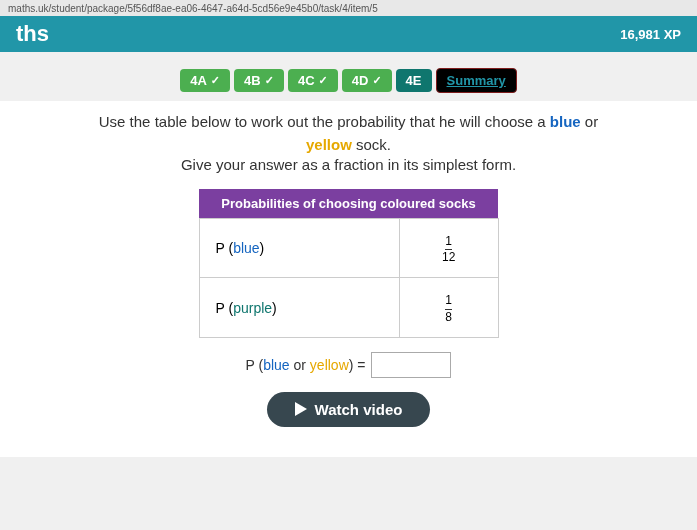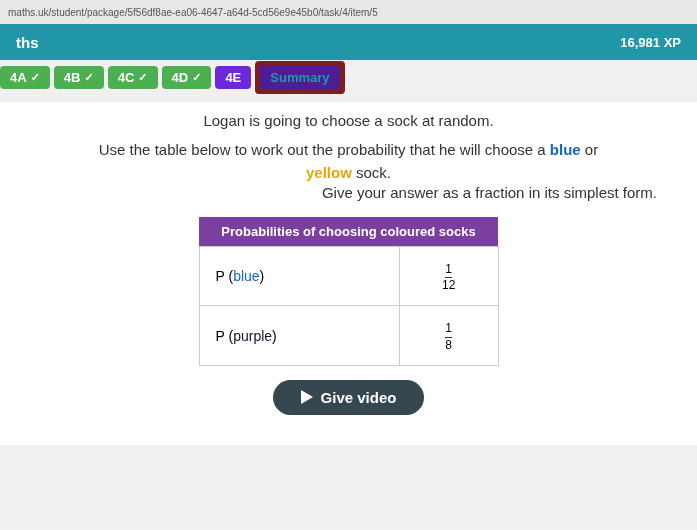--- a/index.html
+++ b/index.html
@@ -15,69 +15,71 @@
     .top-bar {
       background: #2196a8;
       color: white;
       padding: 0 16px;
       height: 36px;
       display: flex;
       align-items: center;
       justify-content: space-between;
     }
     .top-bar-title {
-      font-size: 15px;
+      font-size: 22px;
       font-weight: bold;
       color: white;
     }
     .xp-badge {
       font-size: 13px;
       font-weight: bold;
       color: #ffffff;
     }
 
     
     .url-bar {
       background: #e8e8e8;
       font-size: 10px;
       color: #555;
       padding: 2px 8px;
-      height: 24px;
+      height: 16px;
       display: flex;
       align-items: center;
     }
 
     
     .tabs-row {
       display: flex;
-      align-items: center;
-      padding: 1px 0 8px 0;
+      justify-content: center;
+      align-items: center;
+      padding: 16px 0 8px 0;
       gap: 4px;
     }
     .tab-item {
       display: flex;
       align-items: center;
       padding: 4px 10px;
       border-radius: 4px;
       font-size: 13px;
       font-weight: bold;
       cursor: pointer;
     }
     .tab-done {
       background: #4caf50;
       color: white;
     }
     .tab-active {
-      background: #6d28d9;
+      background: #0f766e;
       color: white;
     }
     .tab-summary {
-      background: #4c1d95;
+      background: #000000;
       color: #2196a8;
-      border: 5px solid #7f1d1d;
+      border: 1px solid #7f1d1d;
+      text-decoration: underline;
     }
     .tab-checkmark {
       margin-left: 4px;
       font-size: 11px;
     }
 
     
     .main-content {
       background: white;
       padding: 10px 40px 20px 40px;
@@ -97,21 +99,21 @@
     }
     .problem-desc .bold-blue {
       font-weight: bold;
       color: #1565c0;
     }
     .problem-desc .bold-yellow {
       font-weight: bold;
       color: #e6a800;
     }
     .problem-instruction {
-      text-align: right;
+      text-align: center;
       font-size: 15px;
       color: #333;
       margin-bottom: 16px;
     }
 
     
     .table-container {
       display: flex;
       justify-content: center;
       margin-bottom: 14px;
@@ -134,21 +136,21 @@
       font-size: 14px;
       background: white;
     }
     .prob-table tbody tr td:first-child {
       text-align: left;
     }
     .prob-table tbody tr td:last-child {
       text-align: center;
     }
     .color-blue { color: #1565c0; }
-    .color-purple { color: #0f172a; }
+    .color-purple { color: #0f766e; }
     .color-yellow { color: #e6a800; }
     .color-red { color: #c0392b; }
 
     .fraction {
       display: inline-flex;
       flex-direction: column;
       align-items: center;
       font-size: 12px;
       line-height: 1.1;
     }
@@ -239,21 +241,20 @@
   <div class="tab-item tab-active">
     <span>4E</span>
   </div>
   <div class="tab-item tab-summary">
     <span>Summary</span>
   </div>
 </div>
 
 <div class="main-content">
 
-  <p class="problem-intro">Logan is going to choose a sock at random.</p>
 
   <p class="problem-desc">
     <span>Use the table below to work out the probability that he will choose a </span><span class="bold-blue">blue</span><span> or</span><br>
     <span class="bold-yellow">yellow</span><span> sock.</span>
   </p>
 
   <p class="problem-instruction">Give your answer as a fraction in its simplest form.</p>
 
   <div class="table-container">
     <table class="prob-table">
@@ -278,21 +279,25 @@
             <span class="fraction">
               <span class="num">1</span>
               <span class="den">8</span>
             </span>
           </td>
         </tr>
       </tbody>
     </table>
   </div>
 
+  <div class="answer-row">
+    <span>P (<span class="color-blue">blue</span> or <span class="color-yellow">yellow</span>) =</span>
+    <input class="answer-input" type="text" placeholder="" style="">
+  </div>
 
   <div class="watch-btn-row">
     <button class="watch-btn">
       <span class="watch-icon"></span>
-      <span>Give video</span>
+      <span>Watch video</span>
     </button>
   </div>
 
 </div>
 
 </body></html>

